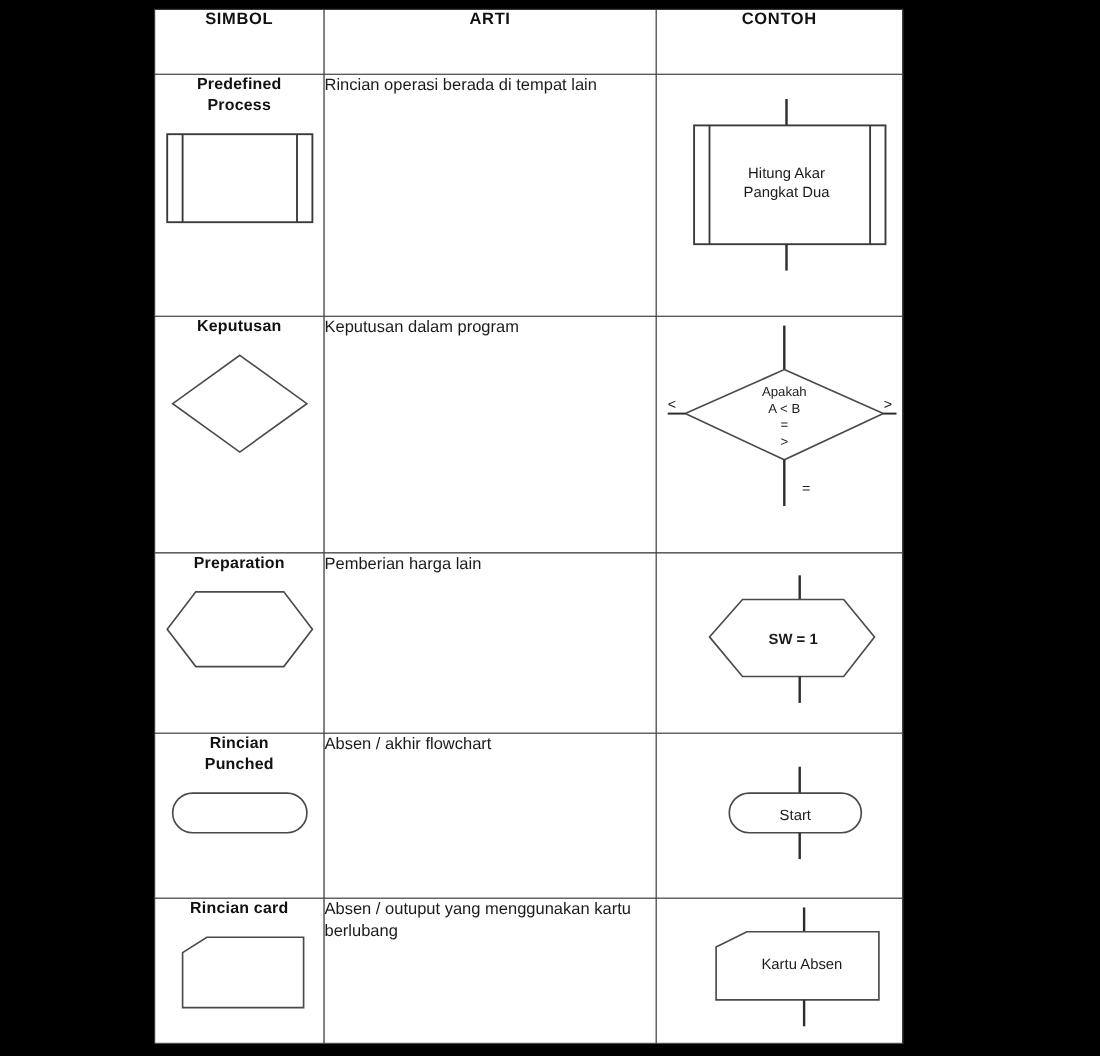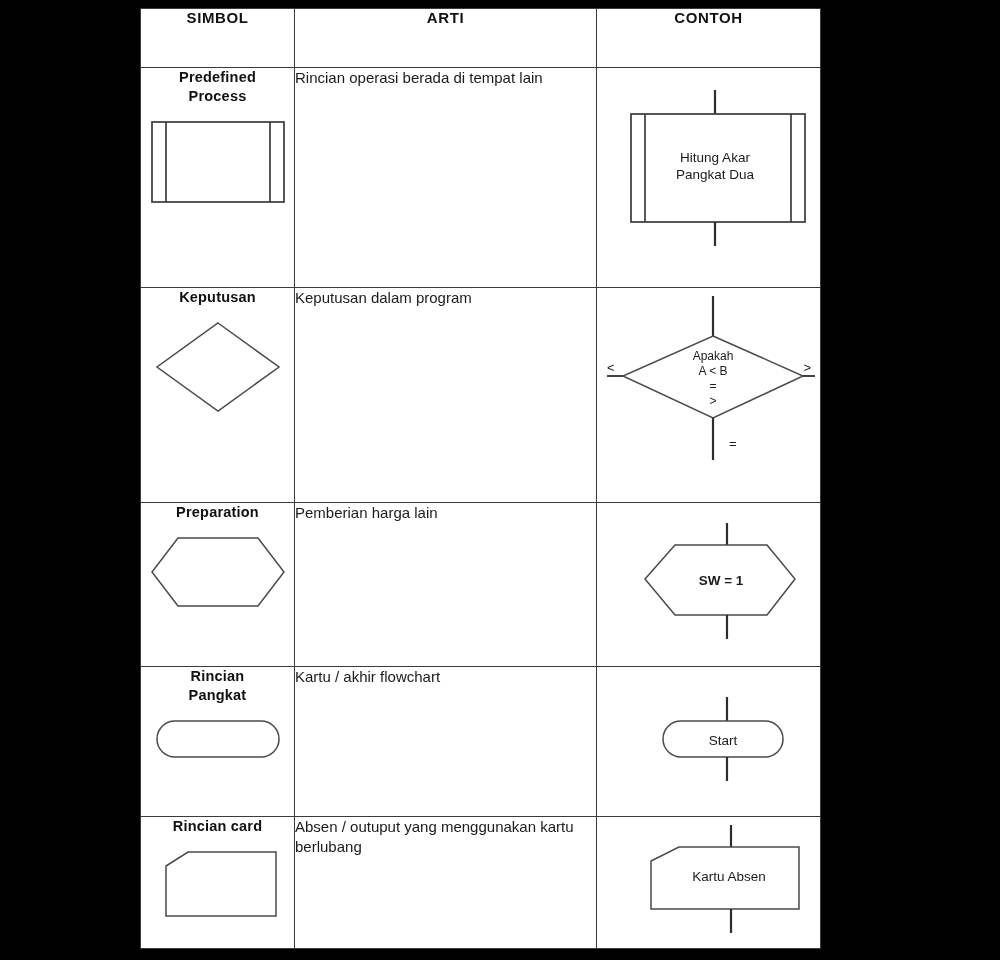--- a/index.html
+++ b/index.html
@@ -257,31 +257,31 @@
               <line class="conn" x1="126" y1="112" x2="126" y2="136"></line>
             </svg>
           </div>
         </td>
       </tr>
 
       <tr style="height:150px;">
         <td class="sym-cell">
           <div class="sym-title">
             <span>Rincian</span><br>
-            <span>Pangkat</span>
+            <span>Punched</span>
           </div>
           <div class="sym-art">
             <svg width="130" height="48" viewBox="0 0 130 48" aria-hidden="true">
               <rect class="stroke" x="4" y="6" width="122" height="36" rx="18" ry="18"></rect>
             </svg>
           </div>
         </td>
 
         <td class="arti-cell">
-          <div class="arti-text">Kartu / akhir flowchart</div>
+          <div class="arti-text">Absen / akhir flowchart</div>
         </td>
 
         <td class="contoh-cell">
           <div class="contoh-wrap">
             <svg width="216" height="140" viewBox="0 0 216 140" aria-hidden="true">
               <line class="conn" x1="126" y1="30" x2="126" y2="54"></line>
               <rect class="stroke" x="62" y="54" width="120" height="36" rx="18" ry="18"></rect>
               <text class="lbl" x="122" y="78" text-anchor="middle">Start</text>
               <line class="conn" x1="126" y1="90" x2="126" y2="114"></line>
             </svg>

